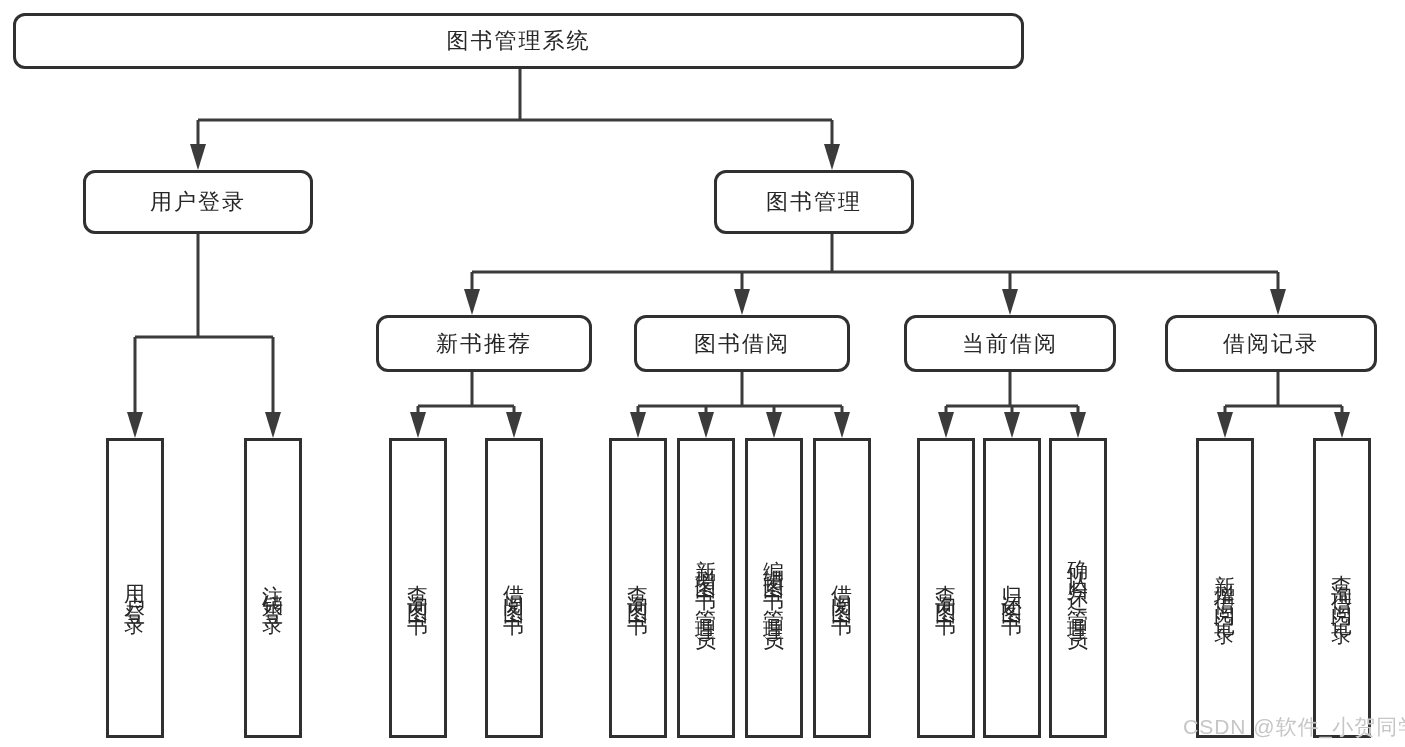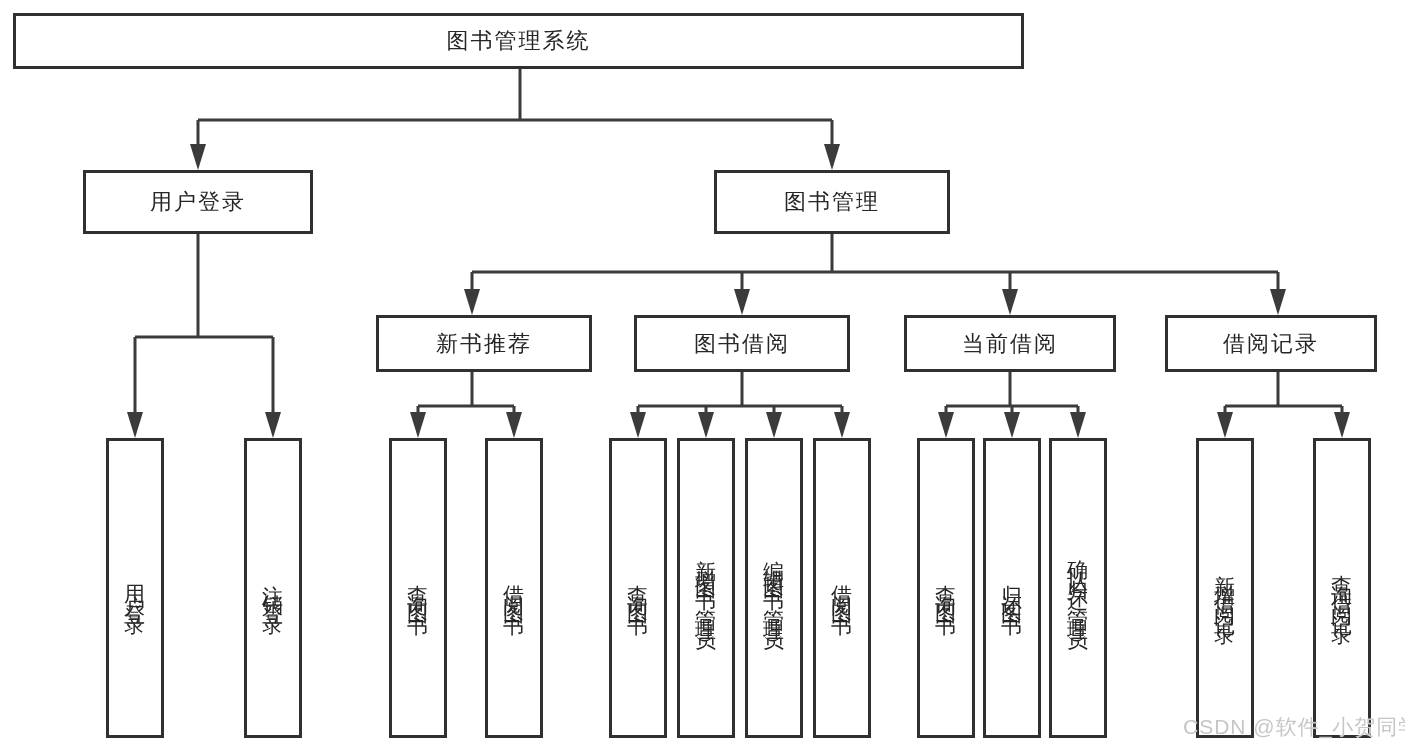--- a/index.html
+++ b/index.html
@@ -7,21 +7,21 @@
     position:relative;width:1405px;height:747px;background:#ffffff;
     font-family:"Liberation Sans",sans-serif;overflow:hidden;
   }
   .wires{position:absolute;left:0;top:0;z-index:1;}
   .node{
     position:absolute;box-sizing:border-box;background:#ffffff;
     border:3px solid #303030;color:#262626;
     display:flex;align-items:center;justify-content:center;
     z-index:2;text-align:center;
   }
-  .hnode{font-size:22px;letter-spacing:2px;white-space:nowrap;}
+  .hnode{font-size:22px;letter-spacing:2px;white-space:nowrap;border-radius:12px;}
   .leaf{
     font-size:21px;letter-spacing:10px;line-height:1;
     writing-mode:vertical-rl;text-orientation:mixed;
     padding:6px 0;
   }
   .watermark{
     position:absolute;left:1183px;top:713px;z-index:3;
     font-size:21px;color:#c6c6c6;letter-spacing:1px;white-space:nowrap;
     text-shadow:0 0 1px #ffffff;
   }
@@ -58,21 +58,21 @@
       <polygon points="1004,412 1020,412 1012,438"></polygon>
       <polygon points="1070,412 1086,412 1078,438"></polygon>
       <polygon points="1217,412 1233,412 1225,438"></polygon>
       <polygon points="1334,412 1350,412 1342,438"></polygon>
     </g>
   </svg>
 
   <div class="node hnode" style="left:13px;top:13px;width:1011px;height:56px">图书管理系统</div>
 
   <div class="node hnode" style="left:83px;top:170px;width:230px;height:64px">用户登录</div>
-  <div class="node hnode" style="left:714px;top:170px;width:236px;height:64px">图书管理</div>
+  <div class="node hnode" style="left:714px;top:170px;width:200px;height:64px">图书管理</div>
 
   <div class="node hnode" style="left:376px;top:315px;width:216px;height:57px">新书推荐</div>
   <div class="node hnode" style="left:904px;top:315px;width:212px;height:57px">当前借阅</div>
   <div class="node hnode" style="left:634px;top:315px;width:216px;height:57px">图书借阅</div>
   <div class="node hnode" style="left:1165px;top:315px;width:212px;height:57px">借阅记录</div>
 
   <div class="node leaf" style="left:106px;top:438px;width:58px;height:300px">用户登录</div>
   <div class="node leaf" style="left:244px;top:438px;width:58px;height:300px">注销登录</div>
 
   <div class="node leaf" style="left:389px;top:438px;width:58px;height:300px">查询图书</div>

